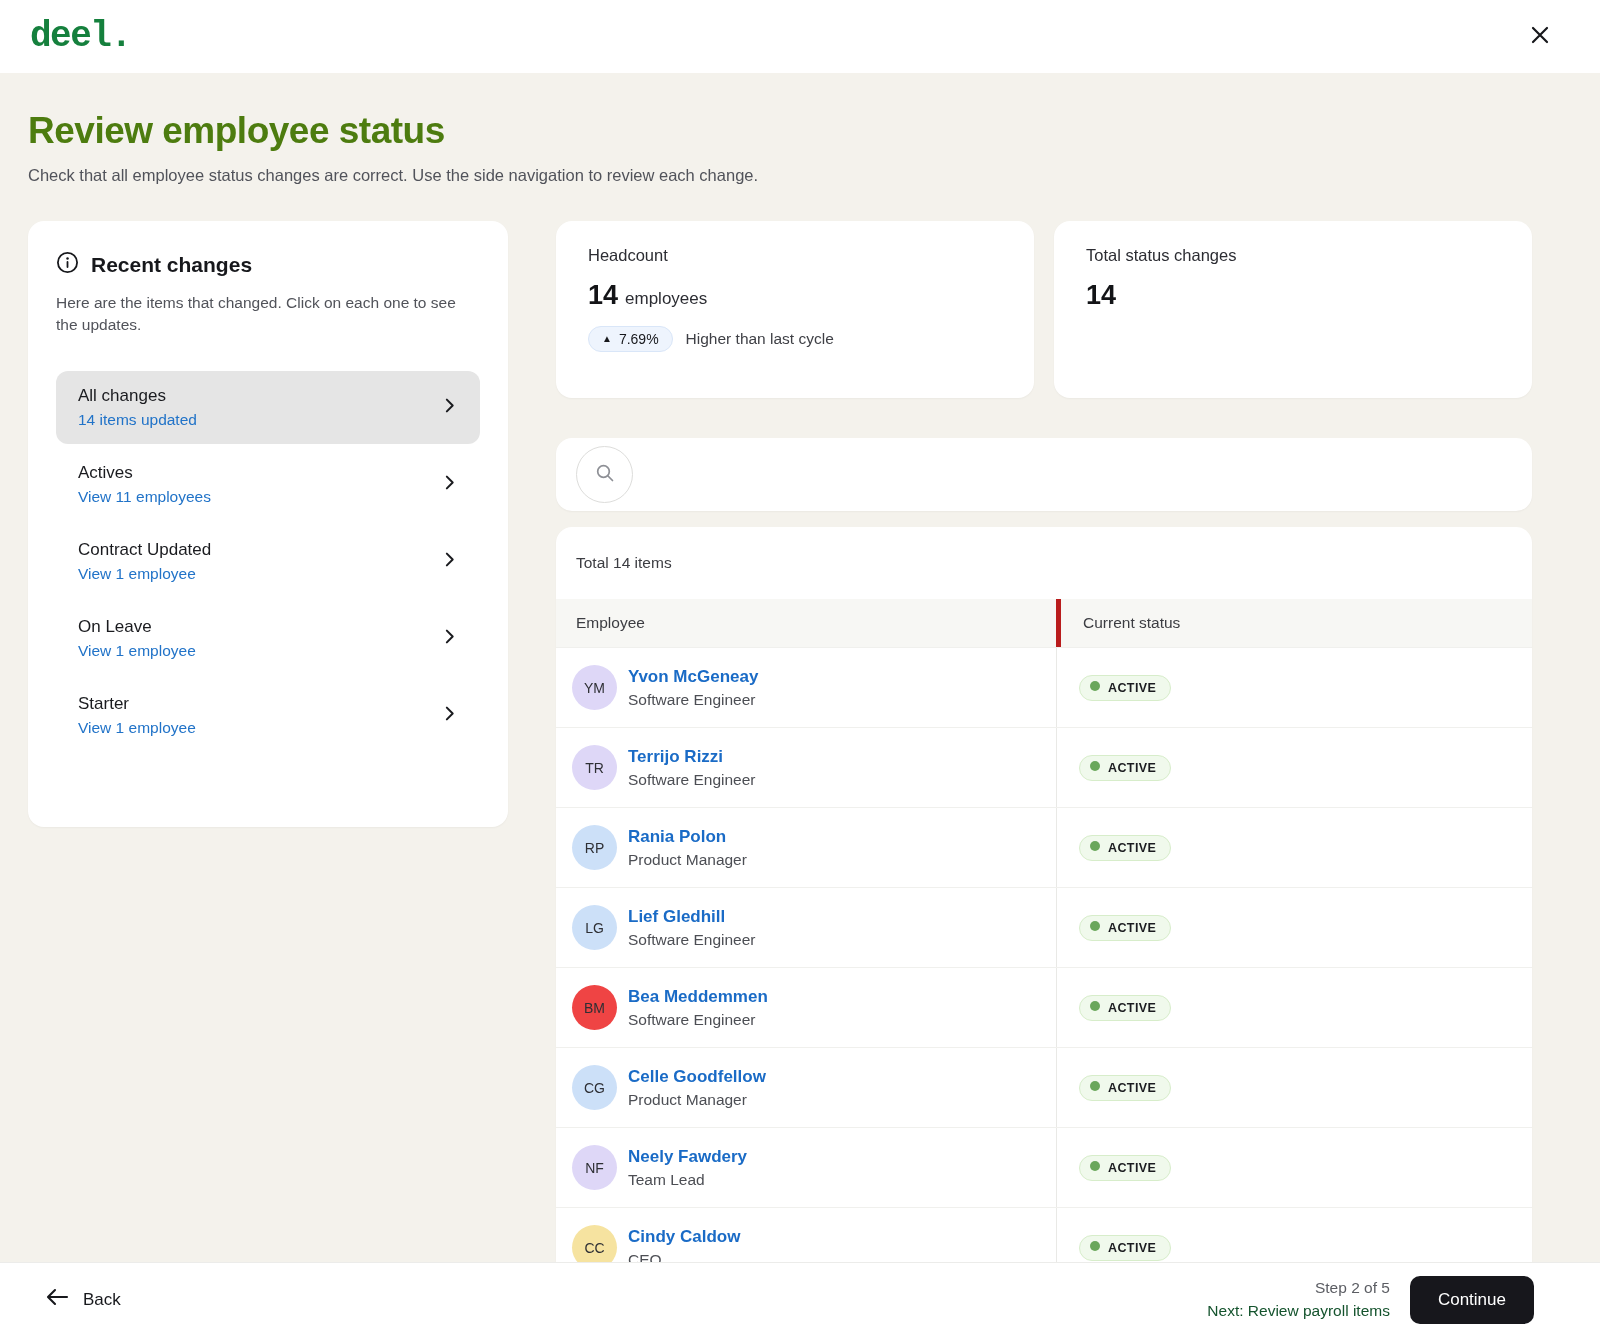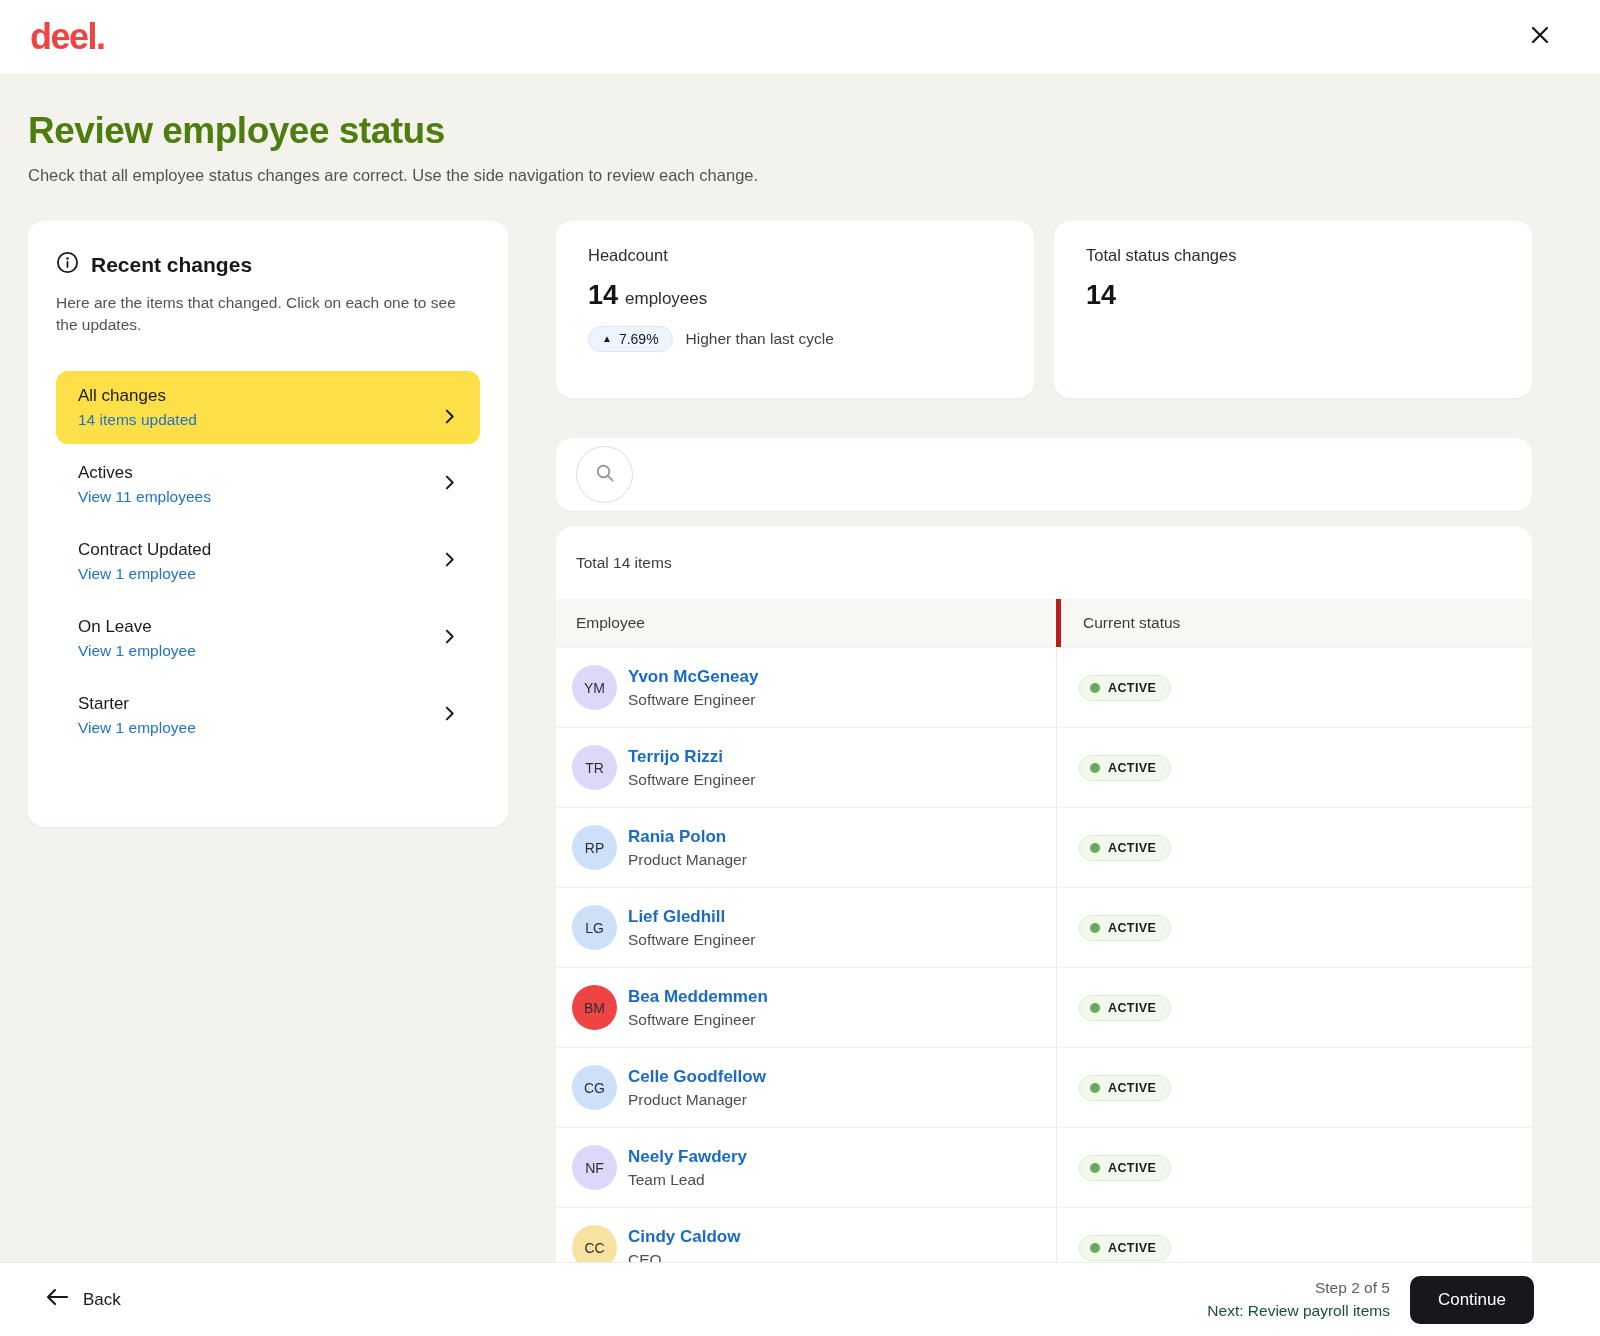--- a/index.html
+++ b/index.html
@@ -18,21 +18,22 @@
     background: #ffffff;
     display: flex;
     align-items: center;
     justify-content: space-between;
     padding: 0 44px 0 30px;
   }
   .logo {
     font-size: 36px;
     font-weight: 800;
     letter-spacing: -1.5px;
-    color: #ef4444;
+    color: #15803d;
+    font-family: Liberation Mono, monospace;
   }
   .close-btn {
     background: none;
     border: none;
     cursor: pointer;
     width: 32px; height: 32px;
     display: flex; align-items: center; justify-content: center;
   }
 
   
@@ -73,21 +74,21 @@
   .sidebar-list { margin-top: 34px; }
   .sidebar-item {
     display: flex;
     align-items: center;
     justify-content: space-between;
     padding: 15px 22px;
     border-radius: 12px;
     margin-bottom: 4px;
     cursor: pointer;
   }
-  .sidebar-item.selected { background: #fde047; align-items: flex-end; }
+  .sidebar-item.selected { background: #e5e5e5; }
   .sidebar-item-label { font-size: 17px; font-weight: 500; color: #1a1b1f; }
   .sidebar-item-link { margin-top: 5px; font-size: 15.5px; color: #2173c8; cursor: pointer; }
 
   
   .right-col { flex: 1; min-width: 0; }
   .stats-row { display: flex; gap: 20px; }
   .stat-card { flex: 1; height: 177px; padding: 25px 32px; }
   .stat-title { font-size: 16.5px; color: #2c2d33; }
   .stat-value-row { margin-top: 15px; display: flex; align-items: baseline; }
   .stat-value { font-size: 27px; font-weight: 700; color: #131417; }
@@ -167,21 +168,21 @@
     border-radius: 50%;
     display: flex; align-items: center; justify-content: center;
     font-size: 14px;
     color: #2e2f34;
     flex: none;
   }
   .emp-text { margin-left: 11px; }
   .emp-name { font-size: 17px; font-weight: 600; color: #1a6bc6; cursor: pointer; }
   .emp-role { margin-top: 4px; font-size: 15.5px; color: #4c4e54; }
   .status-badge {
-    display: inline-flex; align-items: center; gap: 8px;
+    display: inline-flex; gap: 8px;
     background: #f0f9ec;
     border: 1px solid #d7edca;
     border-radius: 999px;
     padding: 5px 14px 5px 10px;
     font-size: 12.5px;
     font-weight: 600;
     letter-spacing: 0.4px;
     color: #1b1c20;
   }
   .status-dot { width: 10px; height: 10px; border-radius: 50%; background: #69a75b; }

